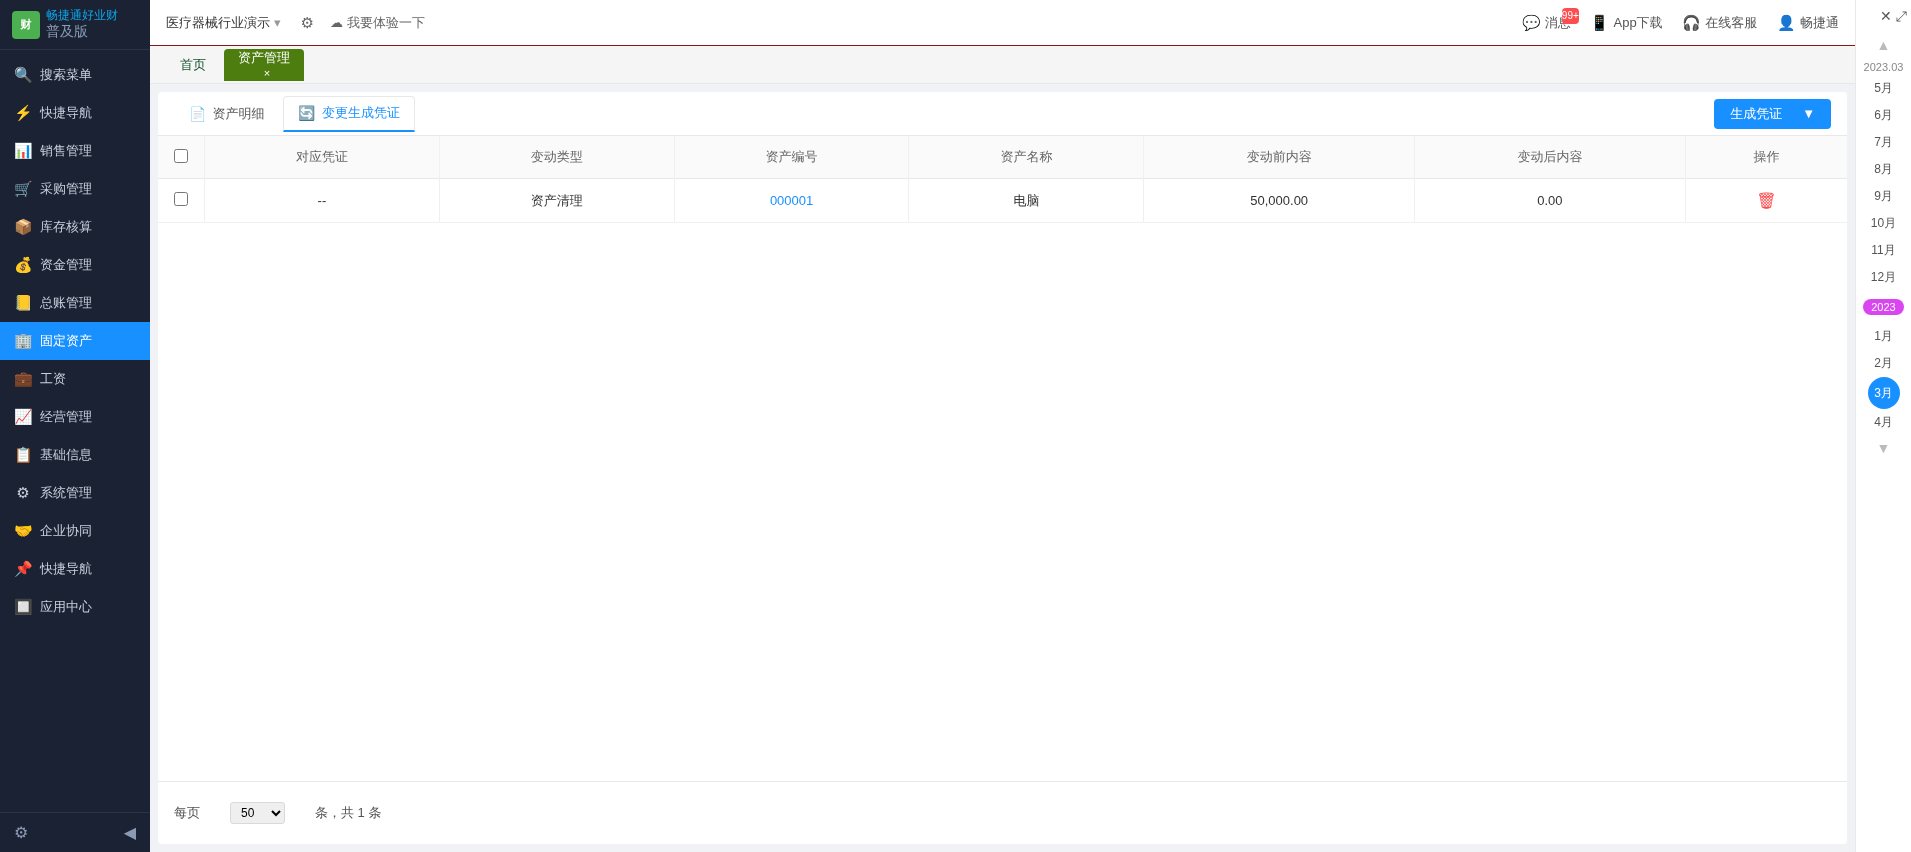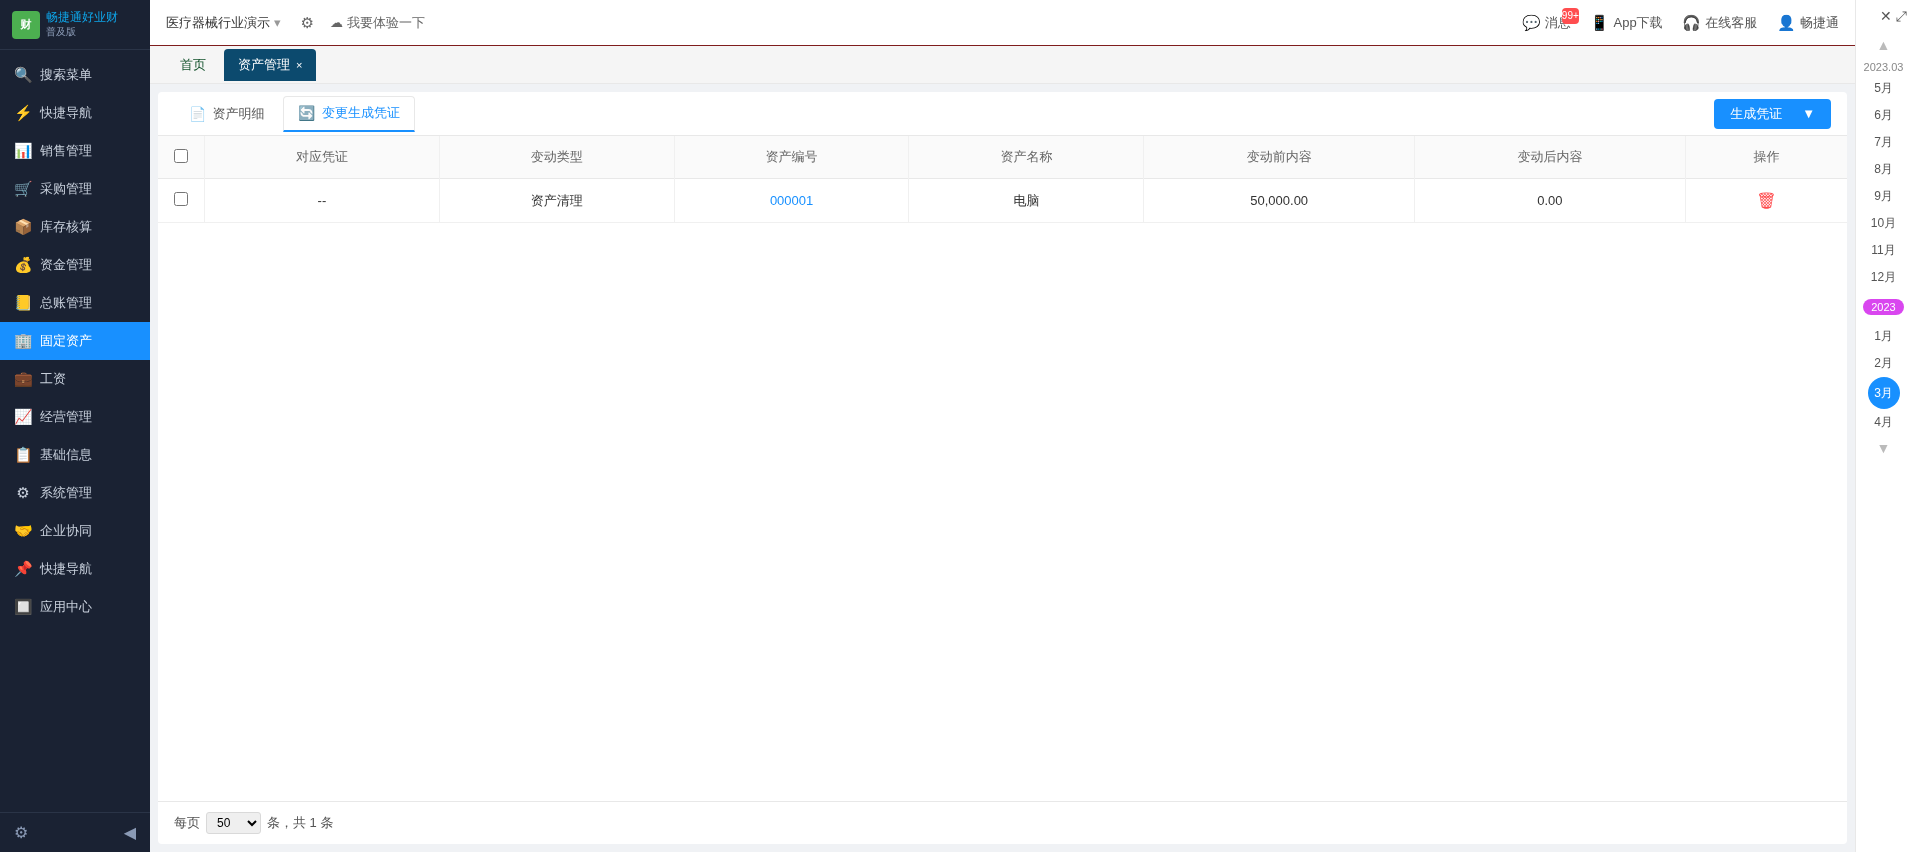--- a/index.html
+++ b/index.html
@@ -30,21 +30,21 @@
       display: flex;
       align-items: center;
       justify-content: center;
       color: white;
       font-weight: bold;
       font-size: 11px;
       margin-right: 6px;
       flex-shrink: 0;
     }
     .sidebar-logo-text { font-size: 12px; color: #0ea5e9; line-height: 1.3; }
-    .sidebar-version { font-size: 10px; color: #8a9ab5; }
+    .sidebar-version { font-size: 14px; color: #8a9ab5; }
 
     .sidebar-nav { flex: 1; overflow-y: auto; padding: 6px 0; }
     .sidebar-nav::-webkit-scrollbar { width: 4px; }
     .sidebar-nav::-webkit-scrollbar-thumb { background: #2a3447; }
 
     .sidebar-item {
       display: flex;
       align-items: center;
       padding: 10px 14px;
       cursor: pointer;
@@ -148,22 +148,23 @@
       padding: 0 14px;
       height: 32px;
       cursor: pointer;
       font-size: 13px;
       border-radius: 4px 4px 0 0;
       color: #555;
       margin-right: 4px;
     }
     .tab-item.home { color: #14532d; }
     .tab-item.active {
-      background: #0c4a6e;
+      background: #4d7c0f;
       color: white;
+      flex-direction: column;
     }
     .tab-close { margin-left: 6px; font-size: 11px; cursor: pointer; }
 
     
     .content-area {
       flex: 1;
       background: white;
       margin: 8px;
       border-radius: 4px;
       display: flex;
@@ -244,27 +245,28 @@
       text-align: center;
       color: #333;
       border-right: 1px solid #f0f0f0;
     }
     tbody td:last-child { border-right: none; }
     .td-number { color: #1890ff; margin-top: 24px; }
     .delete-icon { color: #ff4d4f; cursor: pointer; font-size: 16px; }
 
     
     .pagination-bar {
-      padding: 10px 16px;
+      padding: 20px 16px;
       border-top: 1px solid #e8e8e8;
       display: flex;
       align-items: center;
       font-size: 13px;
       color: #555;
       flex-shrink: 0;
+      gap: 24px;
     }
     .per-page-select {
       margin: 0 6px;
       padding: 2px 6px;
       border: 1px solid #d9d9d9;
       border-radius: 3px;
       font-size: 12px;
     }
 
     

